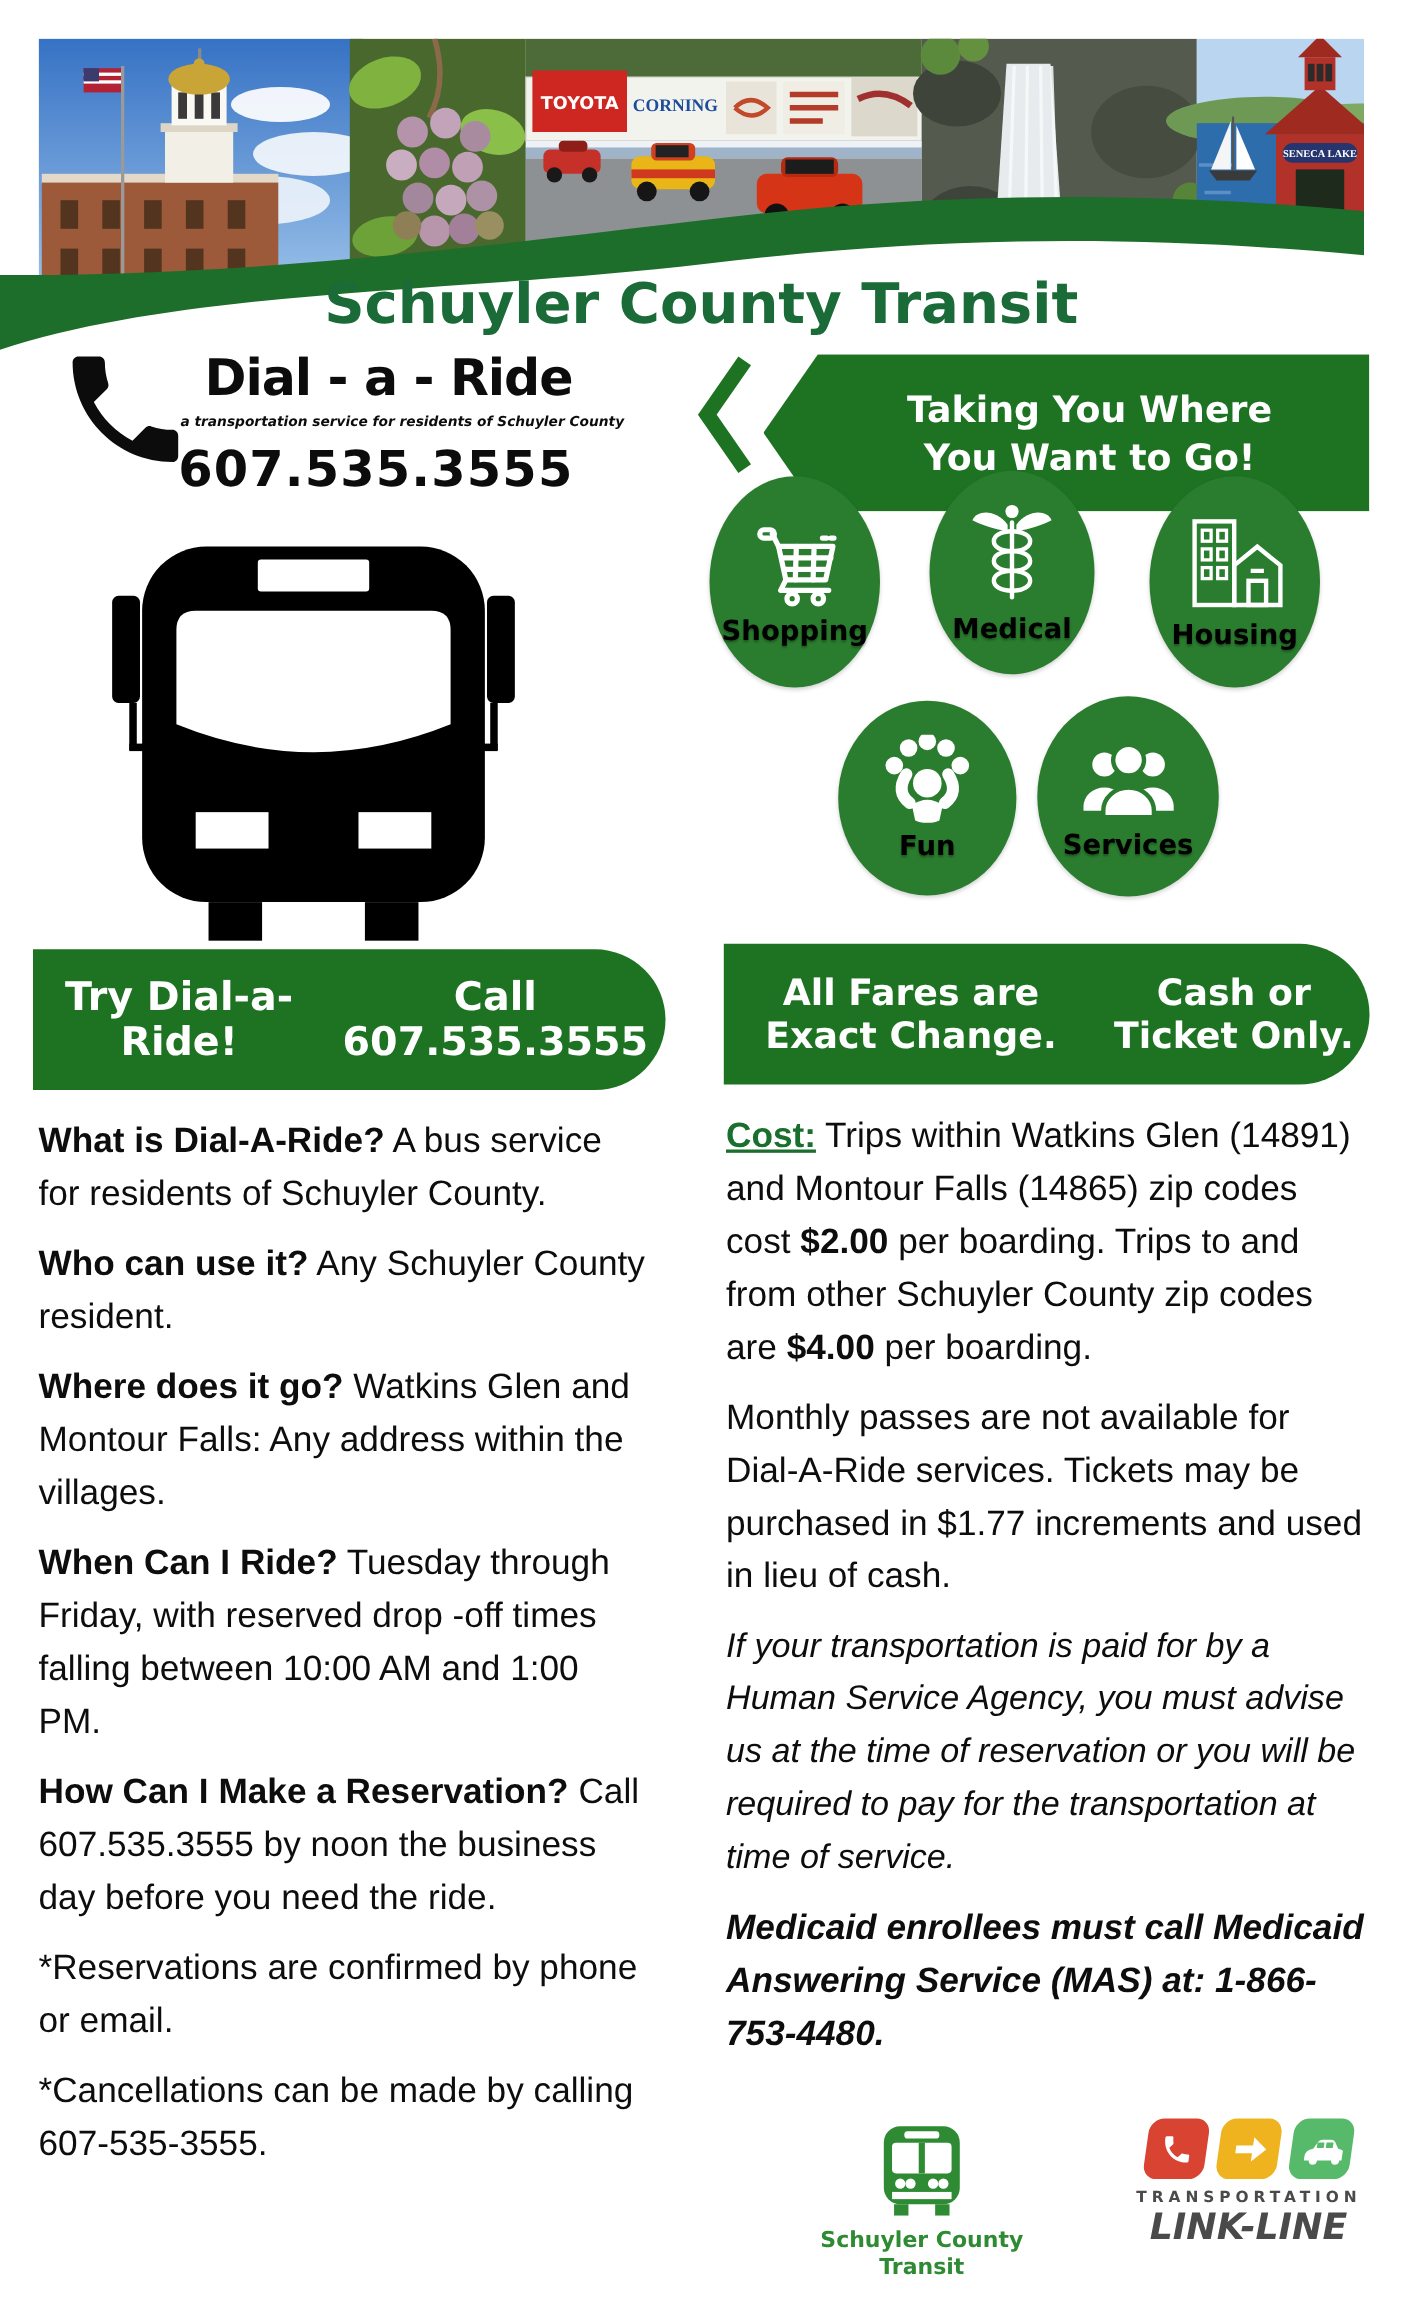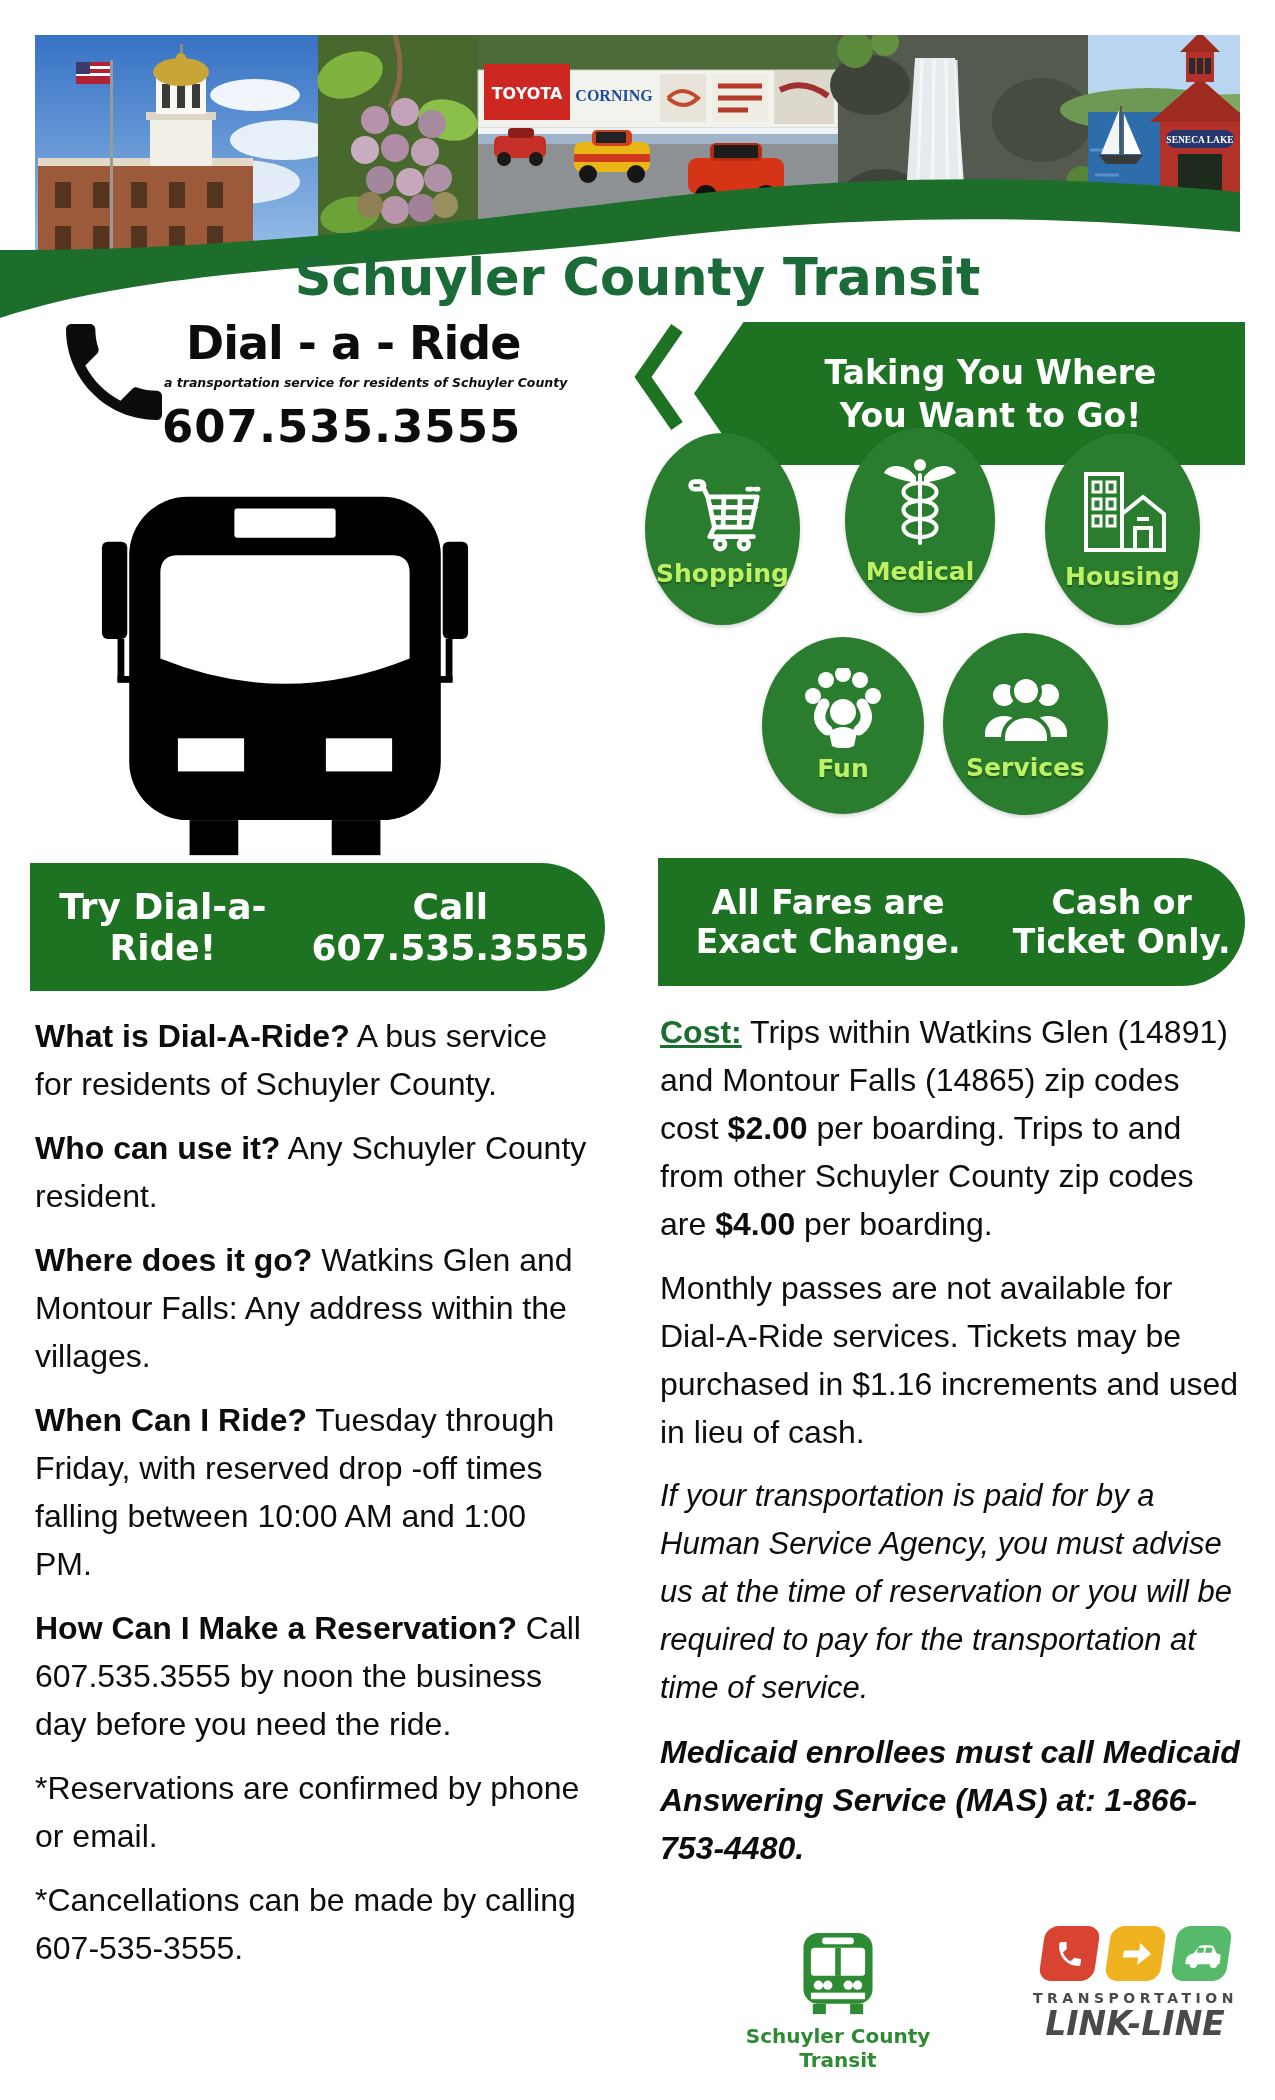--- a/index.html
+++ b/index.html
@@ -26,21 +26,21 @@
   .tag-banner{position:absolute;left:694px;top:322px;width:551px;height:143px;
     background:var(--green-banner);
     clip-path:polygon(0 50%,9% 0,100% 0,100% 100%,9% 100%);
     display:flex;flex-direction:column;justify-content:center;align-items:center;
     padding-left:42px;box-sizing:border-box;color:#fff;text-align:center;
     font-family:"DejaVu Sans",sans-serif;font-weight:700;font-size:33px;line-height:43px;}
 
   
   .dest{position:absolute;border-radius:50%;background:var(--green-circle);
     display:flex;flex-direction:column;align-items:center;justify-content:center;
-    color:#bef264;box-shadow:0 2px 4px rgba(0,0,0,.18);}
+    color:#000000;box-shadow:0 2px 4px rgba(0,0,0,.18);}
   .dest-label{font-family:"DejaVu Sans",sans-serif;font-weight:700;font-size:25px;margin-top:6px;
     text-shadow:0 2px 2px rgba(0,0,0,.3);}
   .dest-shopping{left:645px;top:433px;width:155px;height:192px;}
   .dest-medical{left:845px;top:428px;width:150px;height:185px;}
   .dest-housing{left:1045px;top:433px;width:155px;height:192px;}
   .dest-fun{left:762px;top:637px;width:162px;height:177px;}
   .dest-services{left:943px;top:633px;width:165px;height:182px;}
 
   
   .pill{position:absolute;background:var(--green-banner);border-radius:0 66px 66px 0;
@@ -374,21 +374,21 @@
     <p><strong class="lead">When Can I Ride?</strong><span> Tuesday through Friday, with reserved drop -off times falling between 10:00 AM and 1:00 PM.</span></p>
     <p><strong class="lead">How Can I Make a Reservation?</strong><span> Call 607.535.3555 by noon the business day before you need the ride.</span></p>
     <p><span>*Reservations are confirmed by phone or email.</span></p>
     <p><span>*Cancellations can be made by calling 607-535-3555.</span></p>
   </div>
 
   <div class="col col-right">
     <p>
       <strong class="cost-lead">Cost:</strong><span> Trips within Watkins Glen (14891) and Montour Falls (14865) zip codes cost </span><strong>$2.00</strong><span> per boarding. Trips to and from other Schuyler County zip codes are </span><strong>$4.00</strong><span> per boarding.</span>
     </p>
-    <p>Monthly passes are not available for Dial-A-Ride services. Tickets may be purchased in $1.16 increments and used in lieu of cash.</p>
+    <p>Monthly passes are not available for Dial-A-Ride services. Tickets may be purchased in $1.77 increments and used in lieu of cash.</p>
     <p class="p-italic">If your transportation is paid for by a Human Service Agency, you must advise us at the time of reservation or you will be required to pay for the transportation at time of service.</p>
     <p class="p-bold-italic">Medicaid enrollees must call Medicaid Answering Service (MAS) at: 1-866-753-4480.</p>
   </div>
 
   <div class="transit-logo">
     <svg width="84" height="92" viewBox="0 0 90 96">
       <g style="fill:var(--green-footer)">
         <rect x="8" y="4" width="74" height="76" rx="16"></rect>
         <rect x="18" y="80" width="14" height="11"></rect>
         <rect x="58" y="80" width="14" height="11"></rect>

